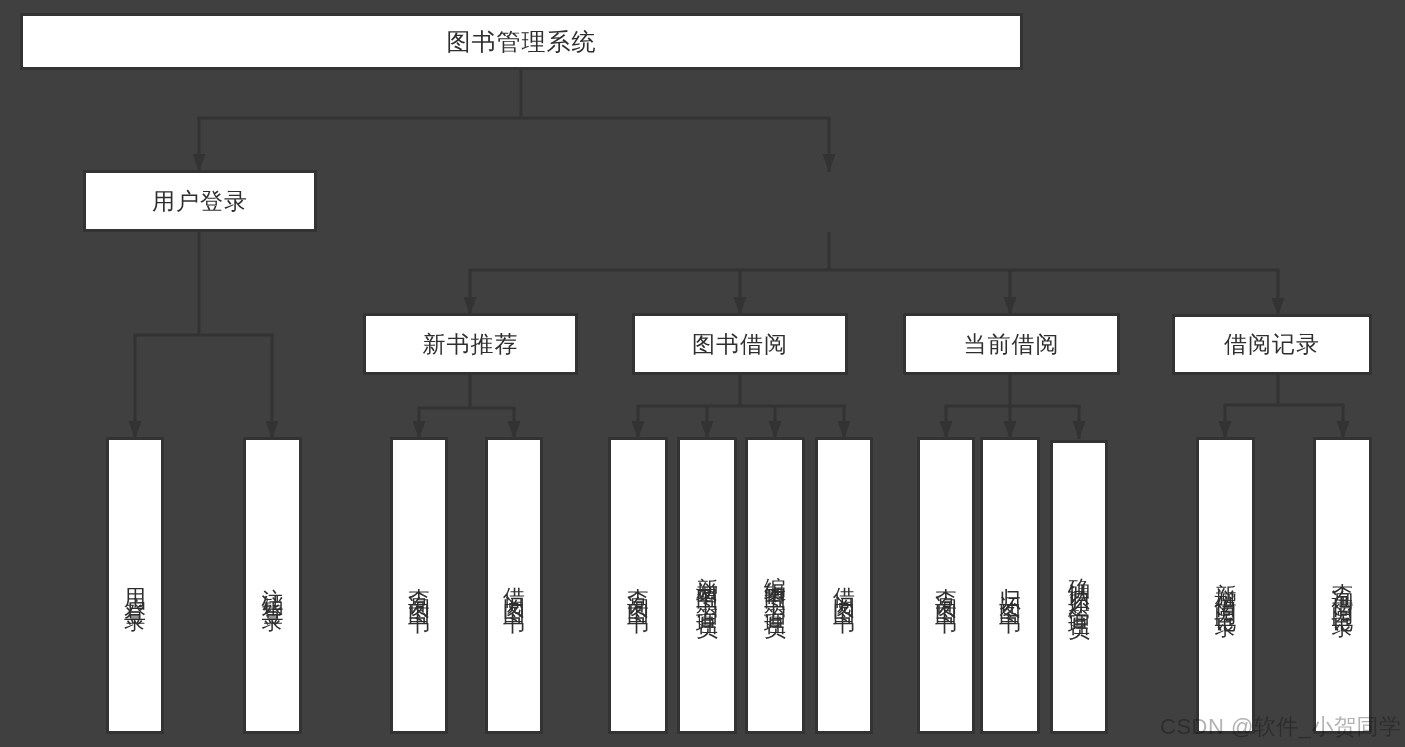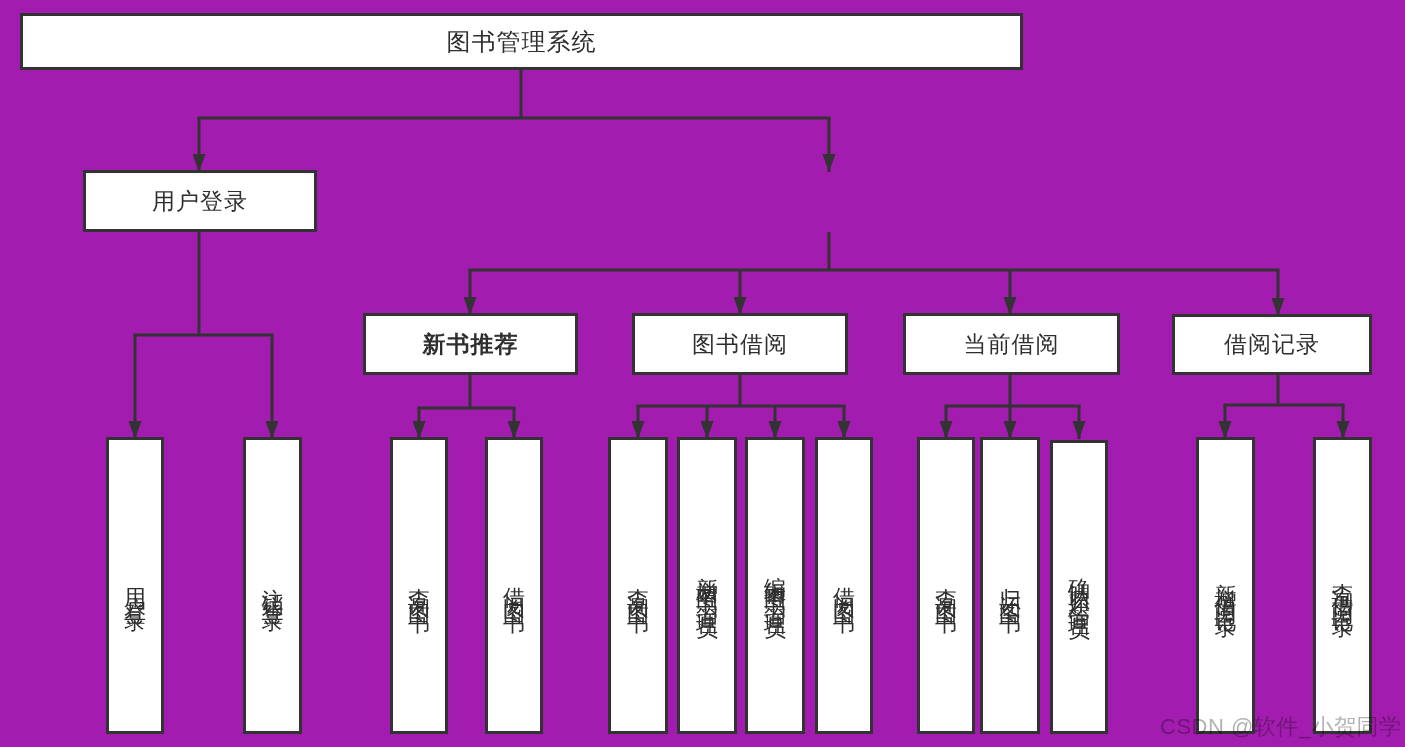--- a/index.html
+++ b/index.html
@@ -1,20 +1,20 @@
 <!DOCTYPE html>
 <html><head>
 <meta charset="utf-8">
 <style>
   html, body { margin: 0; padding: 0; background: #ffffff; }
   .canvas {
     position: relative;
     width: 1405px;
     height: 747px;
-    background: #a21caf;
+    background: #404040;
     font-family: "Liberation Sans", "DejaVu Sans", sans-serif;
     overflow: hidden;
   }
   .connectors {
     position: absolute;
     left: 0; top: 0;
     width: 1405px; height: 747px;
   }
   .box {
     position: absolute;
@@ -94,21 +94,21 @@
 
       <line x1="1225" y1="405" x2="1225" y2="439" marker-end="url(#arrow)"></line>
       <line x1="1343" y1="405" x2="1343" y2="439" marker-end="url(#arrow)"></line>
     </g>
   </svg>
 
   <div class="box" style="left:20px; top:13px; width:1003px; height:57px; font-size:24px;">图书管理系统</div>
 
   <div class="box" style="left:83px; top:170px; width:234px; height:62px;">用户登录</div>
 
-  <div class="box" style="left:363px; top:313px; width:215px; height:62px;font-weight:bold;">新书推荐</div>
+  <div class="box" style="left:363px; top:313px; width:215px; height:62px;">新书推荐</div>
   <div class="box" style="left:632px; top:313px; width:216px; height:62px;">图书借阅</div>
   <div class="box" style="left:903px; top:313px; width:217px; height:62px;">当前借阅</div>
   <div class="box" style="left:1172px; top:314px; width:200px; height:61px;">借阅记录</div>
 
   <div class="box v" style="left:106px; top:437px; width:58px; height:297px;">用户登录</div>
   <div class="box v" style="left:243px; top:437px; width:59px; height:297px;">注销登录</div>
 
   <div class="box v" style="left:390px; top:437px; width:58px; height:297px;">查询图书</div>
   <div class="box v" style="left:485px; top:437px; width:58px; height:297px;">借阅图书</div>
 

